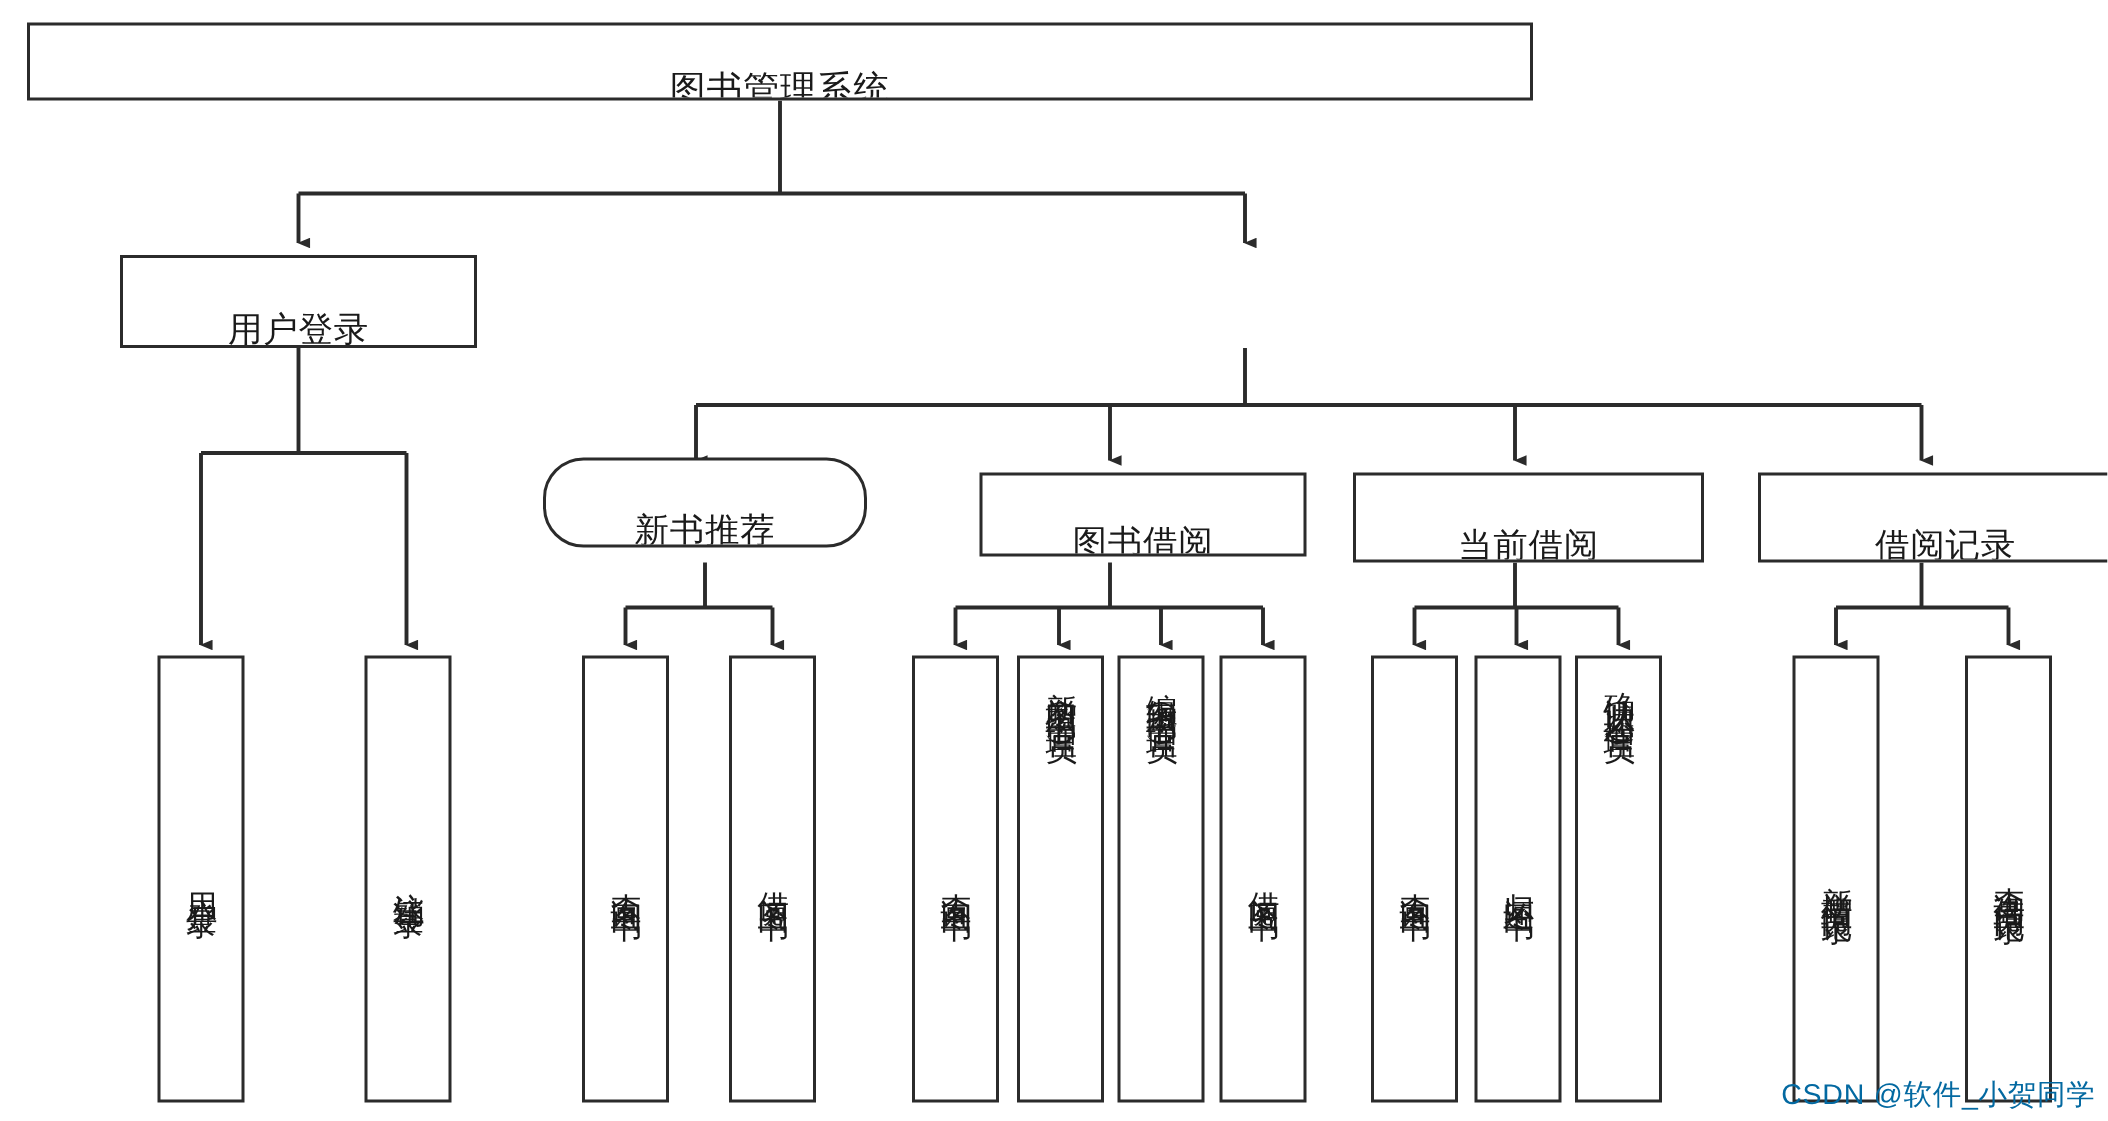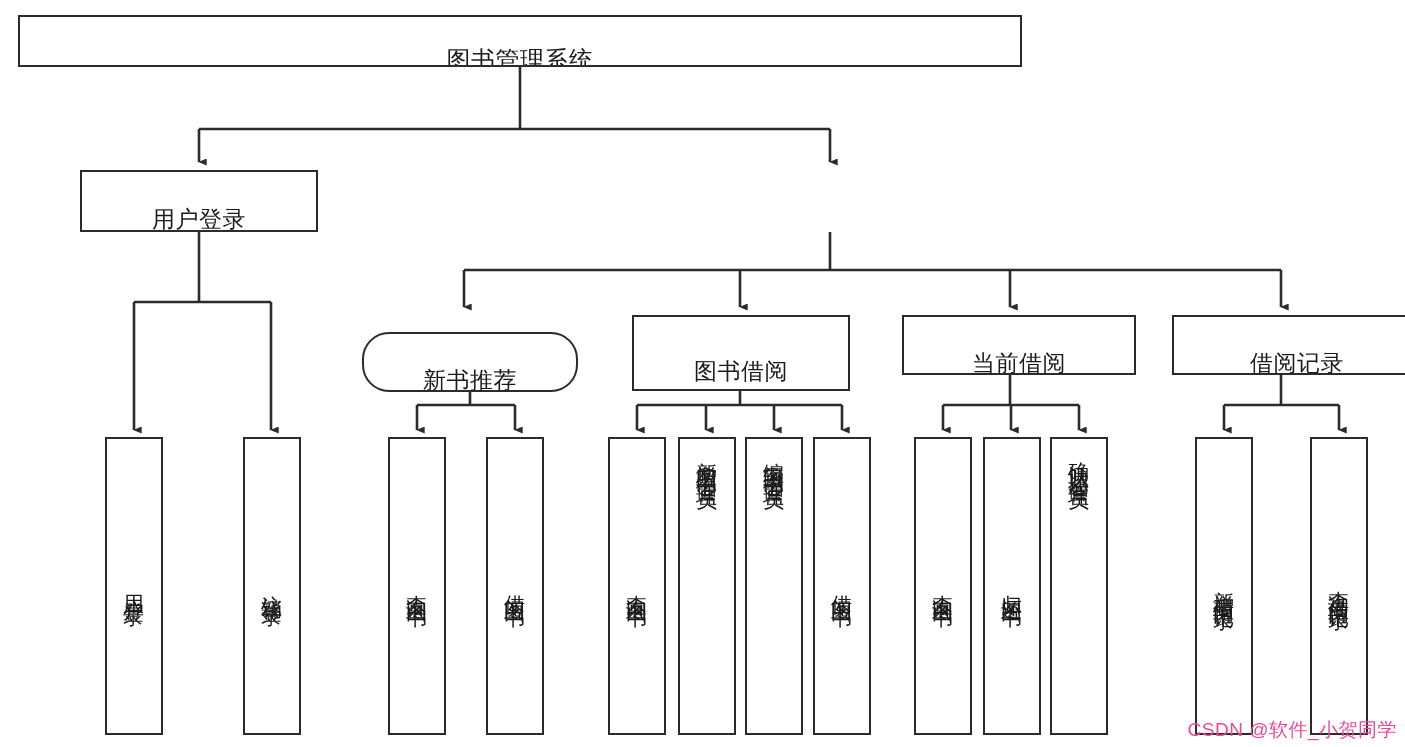--- a/index.html
+++ b/index.html
@@ -74,21 +74,21 @@
   .vert-wrap.top {
     align-items: flex-start;
     padding-top: 6px;
     box-sizing: border-box;
   }
   #watermark {
     position: absolute;
     right: 8px;
     bottom: 4px;
     font-size: 19px;
-    color: #ec4899;
+    color: #0369a1;
     white-space: nowrap;
     letter-spacing: 0.5px;
     pointer-events: none;
   }
 </style>
 </head>
 <body>
 
 <div id="diagram-root">
 
@@ -143,24 +143,24 @@
   </svg>
 
   <div class="node horiz" id="node-root" style="left:18px; top:15px; width:1004px; height:52px;">
     <span class="label">图书管理系统</span>
   </div>
 
   <div class="node horiz" style="left:80px; top:170px; width:238px; height:62px;">
     <span class="label">用户登录</span>
   </div>
 
-  <div class="node horiz" style="left:362px; top:332px; width:216px; height:60px;border-radius:27px;">
+  <div class="node horiz" style="left:362px; top:305px; width:216px; height:60px;border-radius:27px;">
     <span class="label">新书推荐</span>
   </div>
-  <div class="node horiz" style="left:632px; top:315px; width:218px; height:76px;">
+  <div class="node horiz" style="left:653px; top:315px; width:218px; height:56px;">
     <span class="label">图书借阅</span>
   </div>
   <div class="node horiz" style="left:902px; top:315px; width:234px; height:60px;">
     <span class="label">当前借阅</span>
   </div>
   <div class="node horiz" style="left:1172px; top:315px; width:250px; height:60px;">
     <span class="label">借阅记录</span>
   </div>
 
   <div class="node vert" style="left:105px; top:437px; width:58px; height:298px;">

